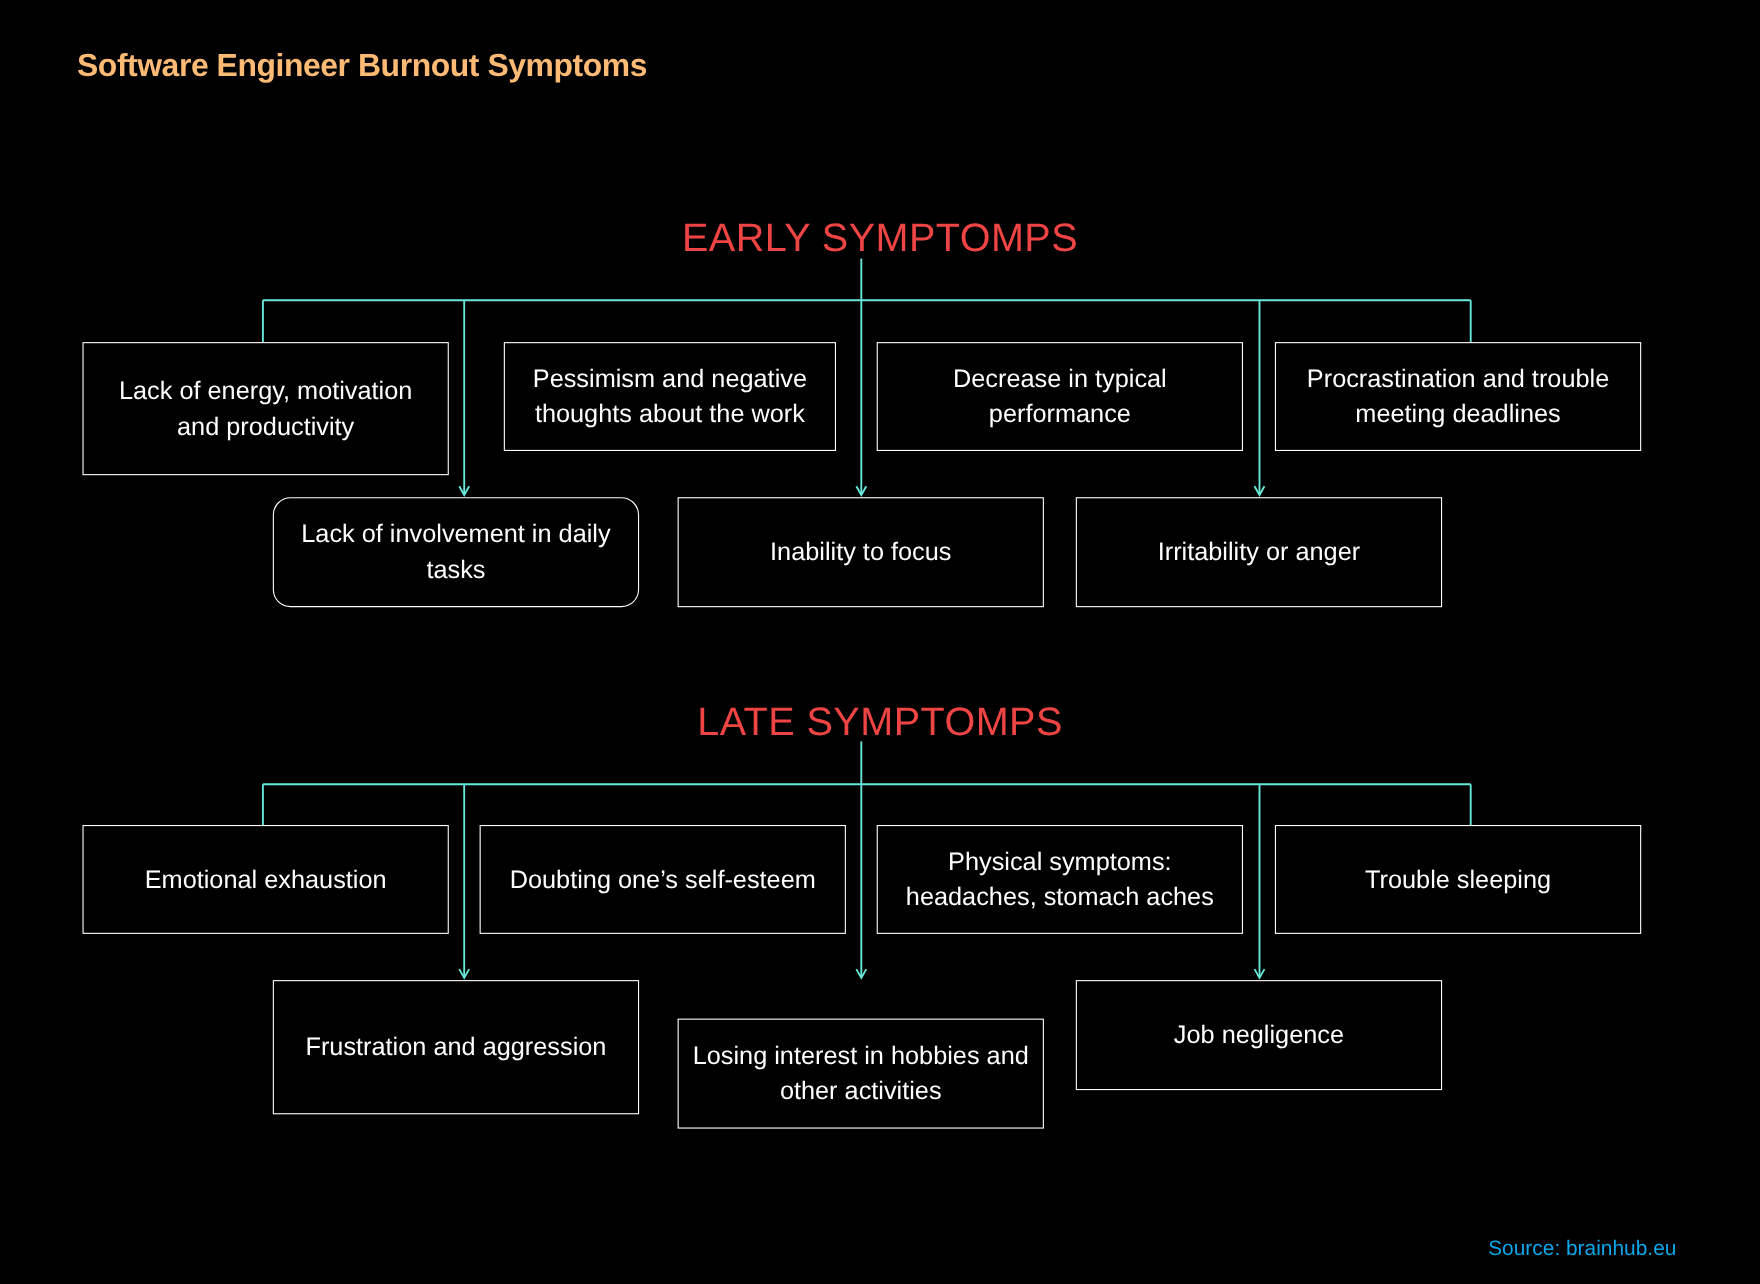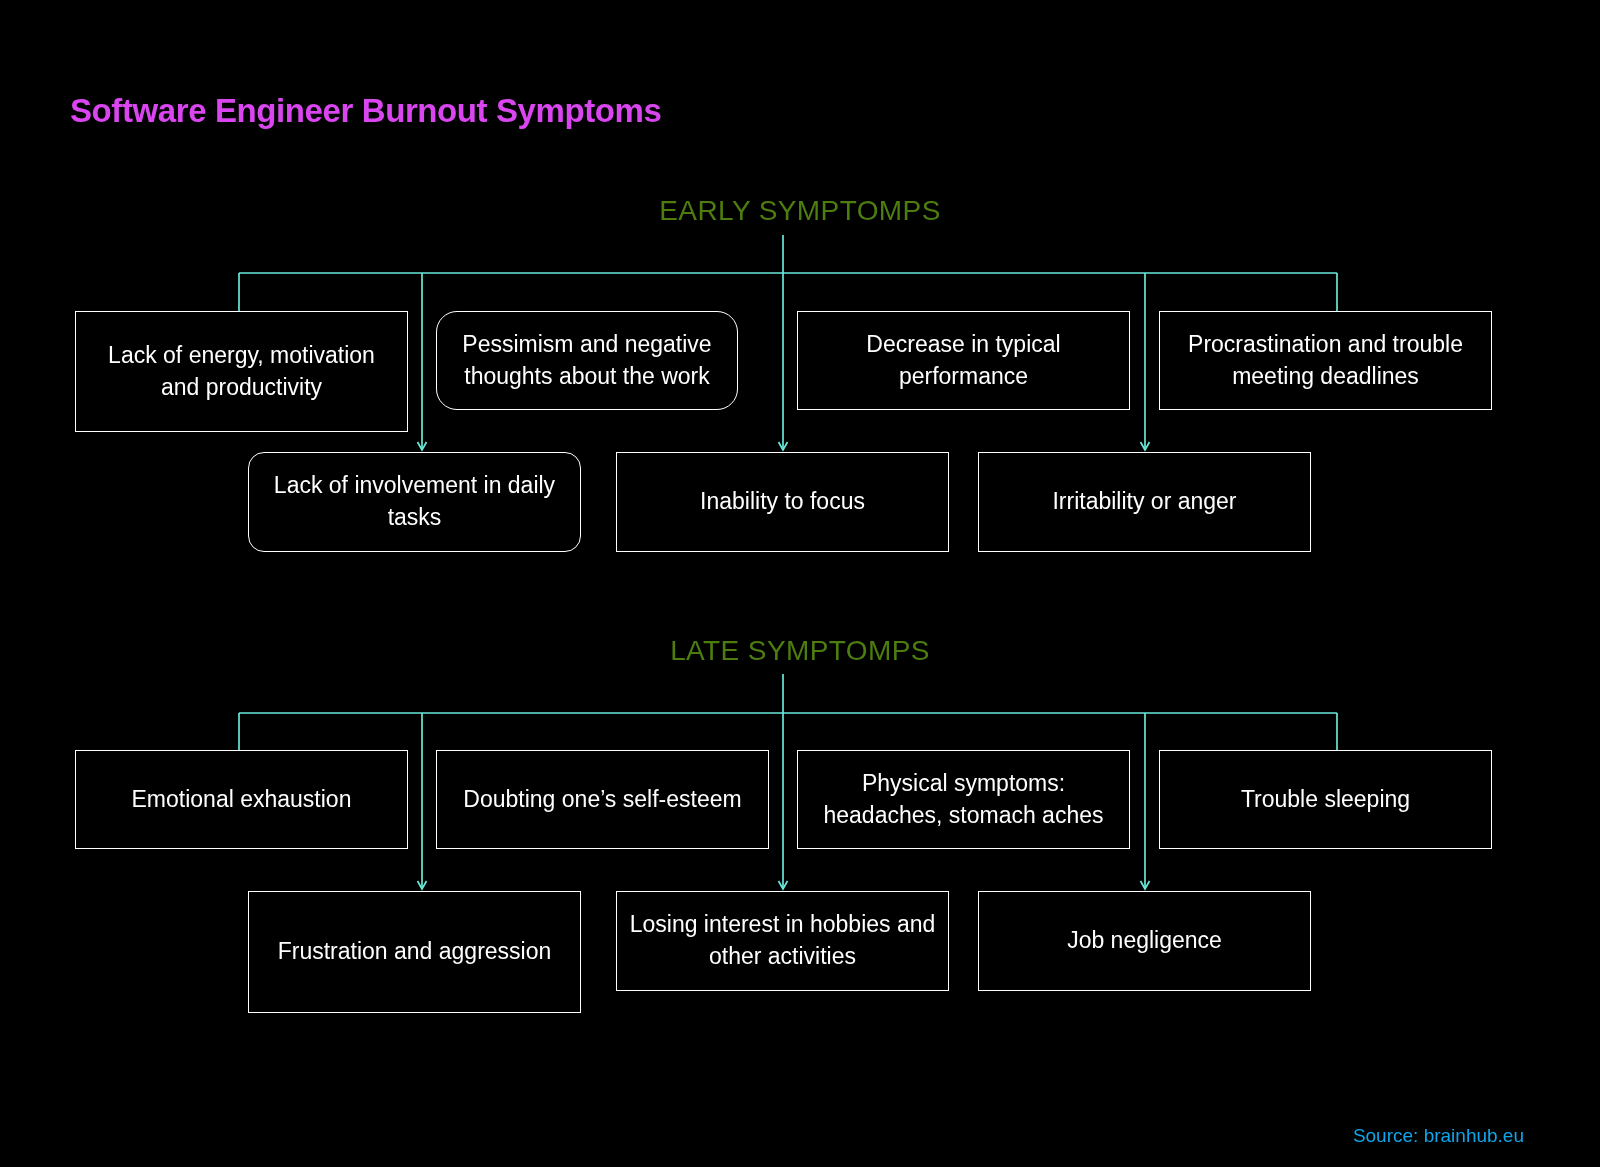--- a/index.html
+++ b/index.html
@@ -18,33 +18,32 @@
   #stage {
     position: absolute;
     left: 0; top: 0;
     width: 1600px;
     height: 1167px;
   }
   .title {
     position: absolute;
     left: 70px;
     top: 44px;
-    font-size: 33px;
+    font-size: 29px;
     font-weight: bold;
     letter-spacing: -0.4px;
-    color: #d946ef;
+    color: #fdba74;
     white-space: nowrap;
-    margin-top: 48px;
   }
   .section-label {
     position: absolute;
     width: 100%;
     text-align: center;
-    font-size: 28px;
-    color: #4d7c0f;
+    font-size: 36px;
+    color: #ef4444;
     letter-spacing: 0.4px;
   }
   #early-label { top: 195px; }
   #late-label  { top: 635px; }
 
   .connectors {
     position: absolute;
     left: 0; top: 0;
     width: 1600px;
     height: 1167px;
@@ -116,21 +115,21 @@
       <path d="M783,713 L783,888"></path>
       <path d="M778.5,881 L783,889 L787.5,881"></path>
       <path d="M1145,713 L1145,888"></path>
       <path d="M1140.5,881 L1145,889 L1149.5,881"></path>
     </g>
   </svg>
 
   <div class="node" style="left:75px; top:311px; width:333px; height:121px;">
     <span>Lack of energy, motivation and productivity</span>
   </div>
-  <div class="node" style="left:436px; top:311px; width:302px; height:99px;border-radius:21px;">
+  <div class="node" style="left:458px; top:311px; width:302px; height:99px;">
     <span>Pessimism and negative thoughts about the work</span>
   </div>
   <div class="node" style="left:797px; top:311px; width:333px; height:99px;">
     <span>Decrease in typical performance</span>
   </div>
   <div class="node" style="left:1159px; top:311px; width:333px; height:99px;">
     <span>Procrastination and trouble meeting deadlines</span>
   </div>
 
   <div class="node" style="left:248px; top:452px; width:333px; height:100px;border-radius:16px;">
@@ -154,21 +153,21 @@
   <div class="node" style="left:797px; top:750px; width:333px; height:99px;">
     <span>Physical symptoms: headaches, stomach aches</span>
   </div>
   <div class="node" style="left:1159px; top:750px; width:333px; height:99px;">
     <span>Trouble sleeping</span>
   </div>
 
   <div class="node" style="left:248px; top:891px; width:333px; height:122px;">
     <span>Frustration and aggression</span>
   </div>
-  <div class="node" style="left:616px; top:891px; width:333px; height:100px;text-align:center;">
+  <div class="node" style="left:616px; top:926px; width:333px; height:100px;text-align:center;">
     <span>Losing interest in hobbies and other activities</span>
   </div>
   <div class="node" style="left:978px; top:891px; width:333px; height:100px;">
     <span>Job negligence</span>
   </div>
 
   <div class="source">Source: brainhub.eu</div>
 
 </div>
 

